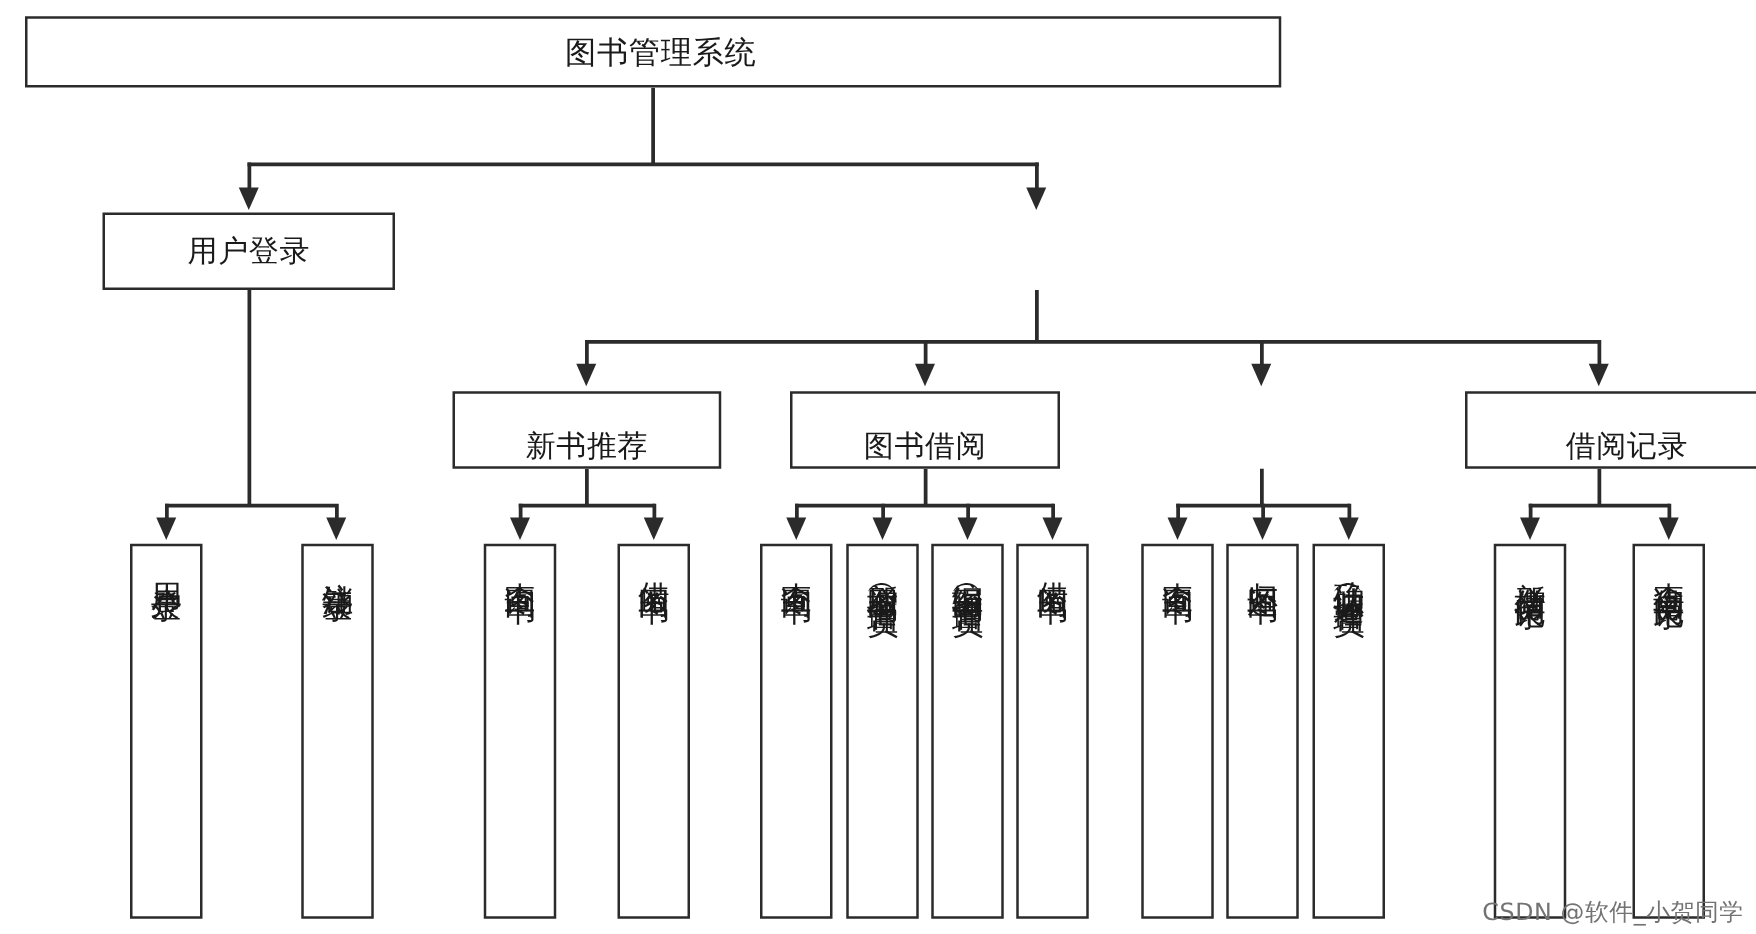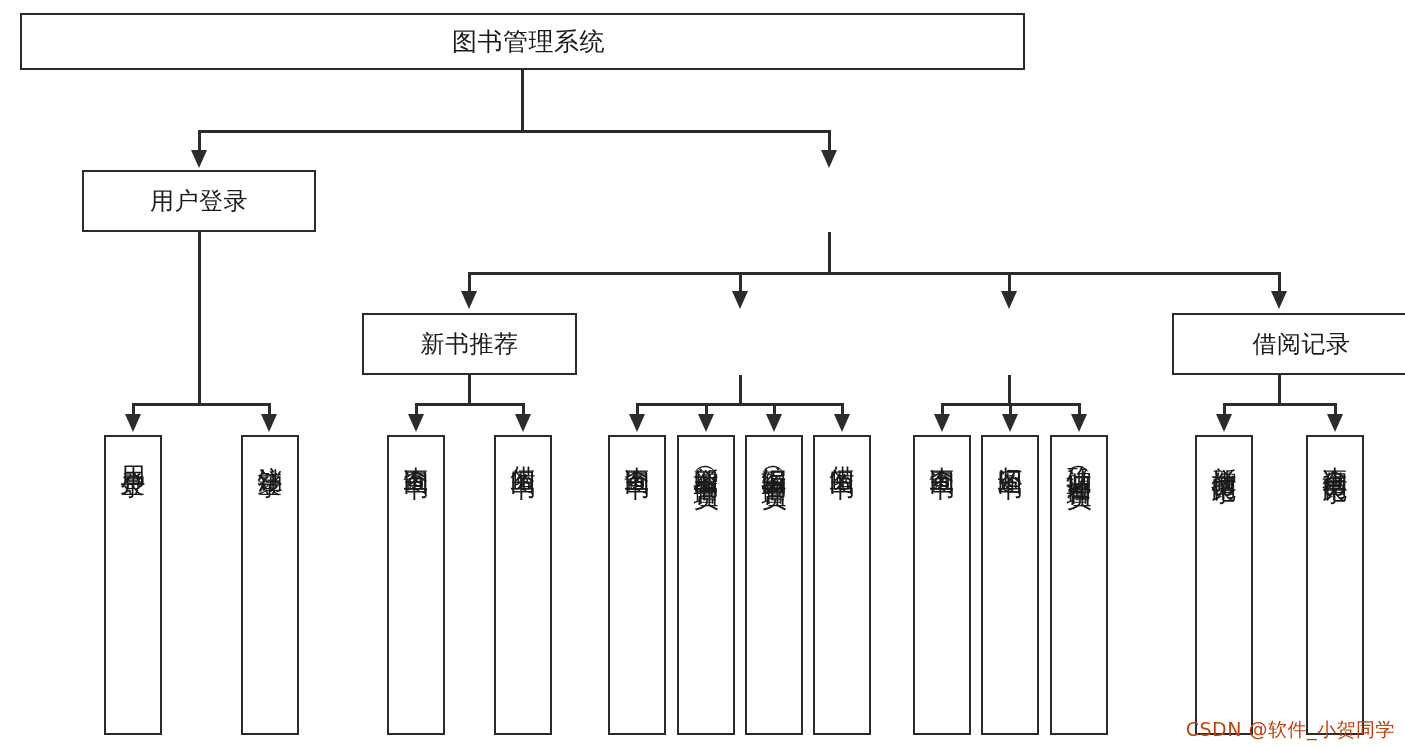--- a/index.html
+++ b/index.html
@@ -28,21 +28,21 @@
   }
   .node .label{
     display:block;
     text-align:center;
     line-height:1.28;
     letter-spacing:0.5px;
     white-space:nowrap;
   }
   .node-root{ font-size:25px; }
   .node-l2{ font-size:24px; }
-  .node-l3{ font-size:24px; }
+  .node-l3{ font-size:24px;align-items:flex-end; }
 
   
   .node-leaf{
     align-items:flex-start;
     justify-content:center;
     padding-top:9px;
   }
   .node-leaf .label{
     writing-mode:vertical-rl;
     text-orientation:upright;
@@ -72,21 +72,21 @@
     border-top:18px solid #2b2b2b;
     z-index:2;
   }
 
   
   #watermark{
     position:absolute;
     right:10px;
     bottom:4px;
     font-size:19px;
-    color:#c2410c;
+    color:#737373;
     letter-spacing:0.5px;
     white-space:nowrap;
     z-index:5;
   }
 </style>
 </head>
 <body>
 
 <div id="diagram">
 
@@ -120,20 +120,23 @@
   <div class="ln ln-v" style="left:739px; top:272px; width:2.5px; height:22px;"></div>
   <div class="arrow" style="left:732px; top:291px;"></div>
   <div class="ln ln-v" style="left:1008px; top:272px; width:2.5px; height:22px;"></div>
   <div class="arrow" style="left:1001px; top:291px;"></div>
   <div class="ln ln-v" style="left:1278px; top:272px; width:2.5px; height:22px;"></div>
   <div class="arrow" style="left:1271px; top:291px;"></div>
 
   <div class="node node-l3" style="left:362px; top:313px; width:215px; height:62px;">
     <span class="label">新书推荐</span>
   </div>
+  <div class="node node-l3" style="left:632px; top:313px; width:216px; height:62px;">
+    <span class="label">图书借阅</span>
+  </div>
   <div class="node node-l3" style="left:1172px; top:313px; width:259px; height:62px;">
     <span class="label">借阅记录</span>
   </div>
 
   <div class="ln ln-v" style="left:468px; top:375px; width:2.5px; height:30px;"></div>
   <div class="ln ln-h" style="left:415px; top:403px; width:109px; height:2.5px;"></div>
   <div class="ln ln-v" style="left:415px; top:403px; width:2.5px; height:17px;"></div>
   <div class="arrow" style="left:408px; top:414px;"></div>
   <div class="ln ln-v" style="left:522px; top:403px; width:2.5px; height:17px;"></div>
   <div class="arrow" style="left:515px; top:414px;"></div>

